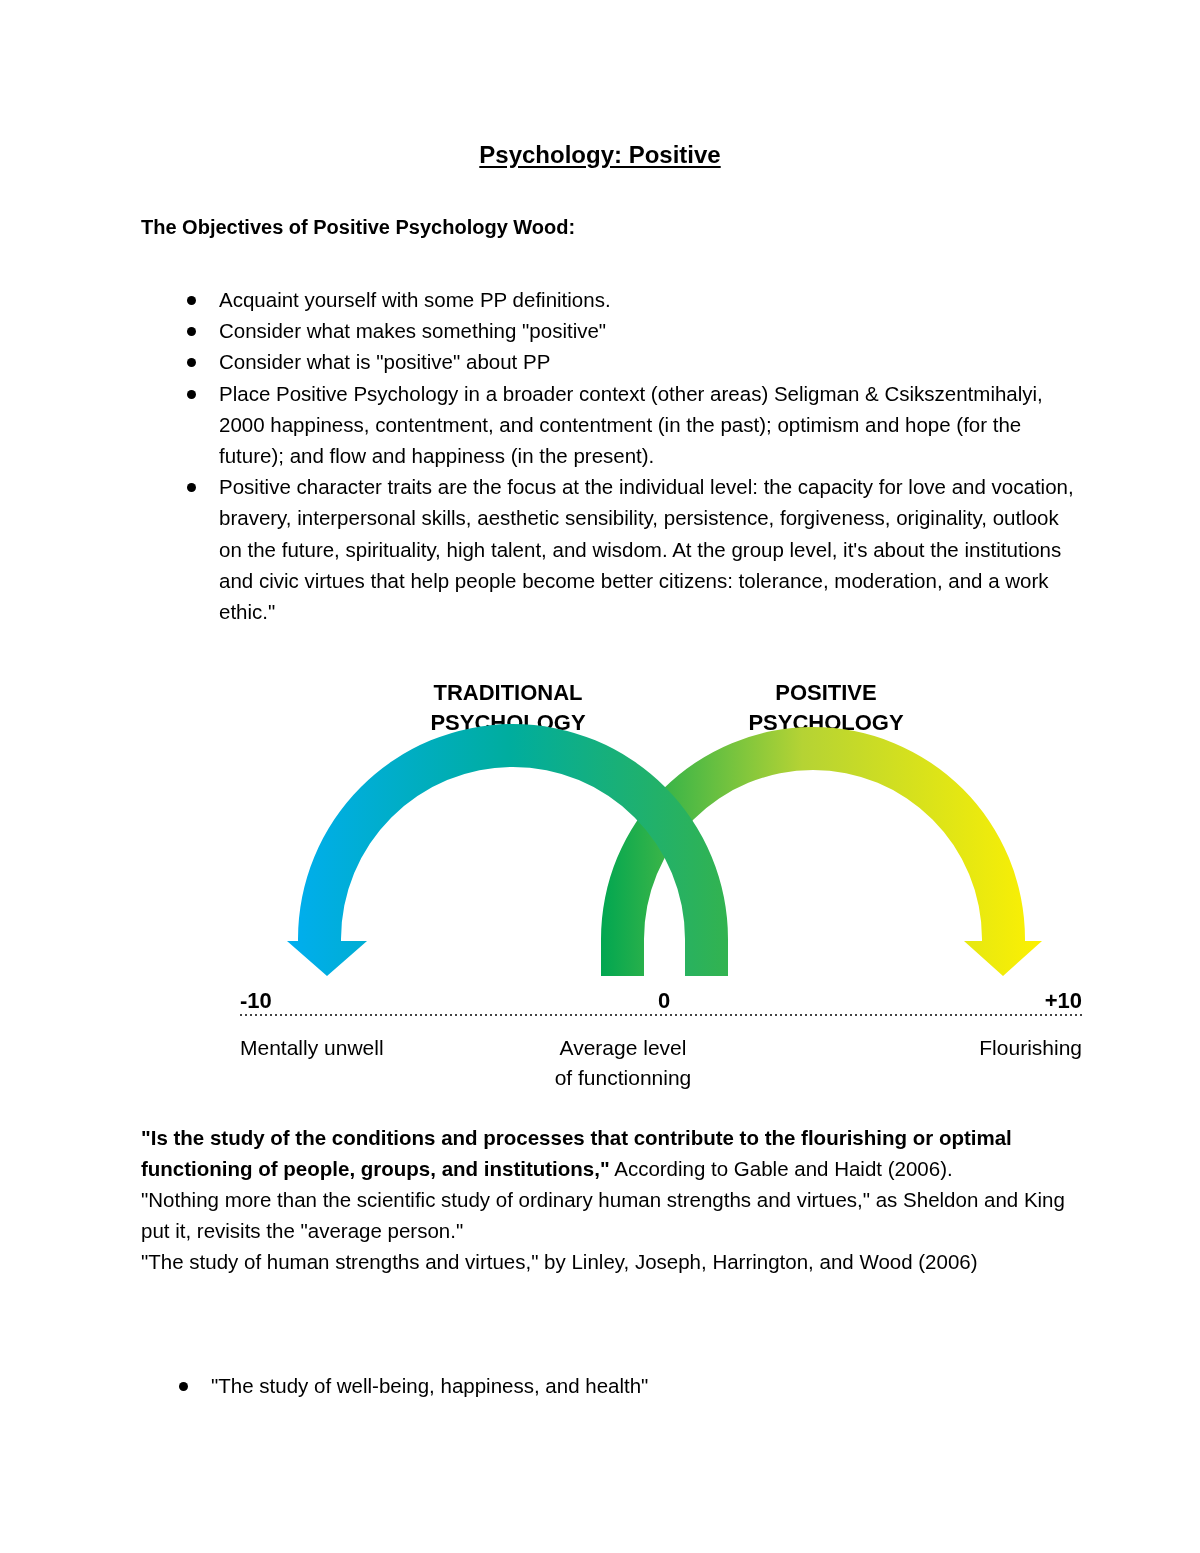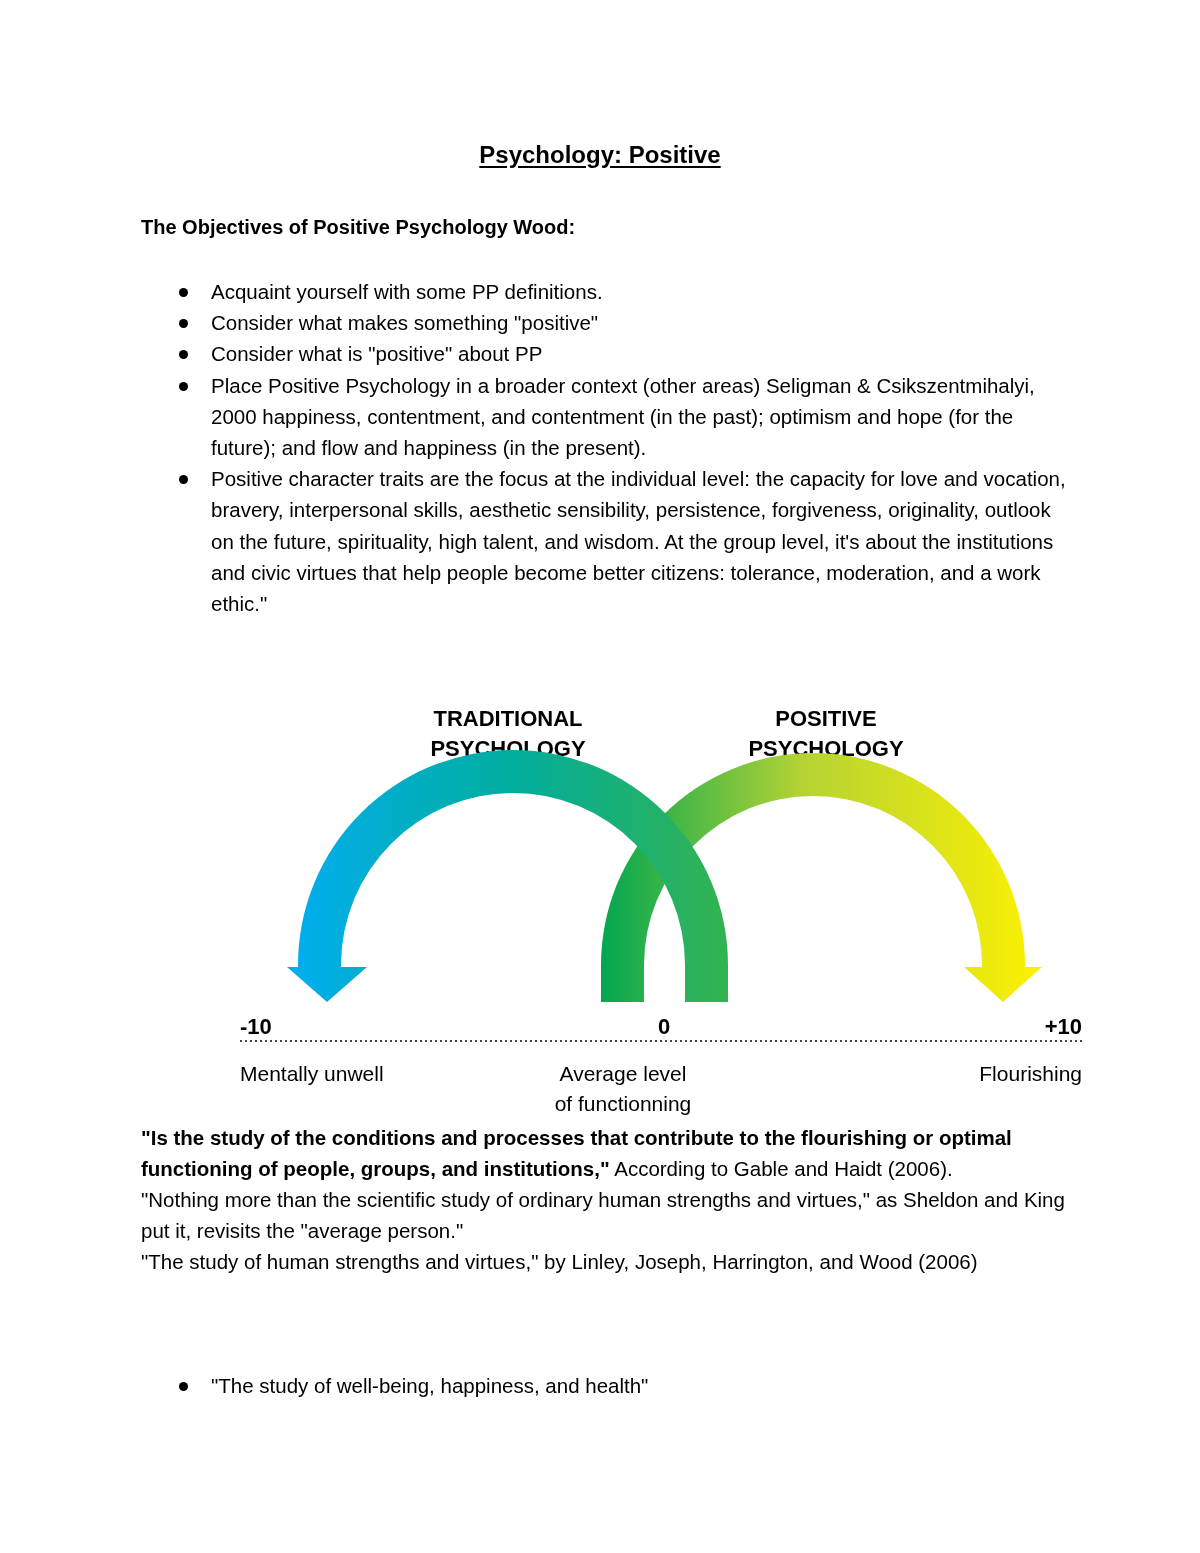--- a/index.html
+++ b/index.html
@@ -1,23 +1,23 @@
 <!DOCTYPE html>
 <html><head>
 <meta charset="utf-8">
 <style>
   html, body { margin:0; padding:0; background:#ffffff; }
   body { width:1200px; height:1553px; position:relative; font-family:"Liberation Sans", sans-serif; color:#000; }
   .page { position:absolute; left:0; top:0; width:1200px; height:1553px; }
   .title { position:absolute; left:0; width:1200px; top:141px; text-align:center; font-size:24px; font-weight:bold; text-decoration:underline; text-underline-offset:3px; }
   .subhead { position:absolute; left:141px; top:216px; font-size:20px; font-weight:bold; }
-  .bullets { position:absolute; left:141px; top:276px; width:930px; margin:0; padding:0; list-style:none; }
+  .bullets { position:absolute; left:141px; top:276px; width:930px; margin:8px; padding:0; list-style:none; }
   .bullets li { position:relative; padding-left:70px; font-size:20.5px; line-height:31.2px; }
   .bullets li .dot { position:absolute; left:38px; top:12px; width:9px; height:9px; border-radius:50%; background:#000; }
-  .diagram { position:absolute; left:230px; top:695px; width:880px; height:430px; }
+  .diagram { position:absolute; left:230px; top:669px; width:880px; height:430px; }
   .quotes { position:absolute; left:141px; top:1122px; width:930px; font-size:20.5px; line-height:31px; }
   .quotes p { margin:0; }
   .quotes b { font-weight:bold; }
   .last-bullets { position:absolute; left:141px; top:1370px; width:930px; margin:0; padding:0; list-style:none; }
   .last-bullets li { position:relative; padding-left:70px; font-size:20.5px; line-height:31px; }
   .last-bullets li .dot { position:absolute; left:38px; top:12px; width:9px; height:9px; border-radius:50%; background:#000; }
   svg text { font-family:"Liberation Sans", sans-serif; }
 </style>
 </head>
 <body>

